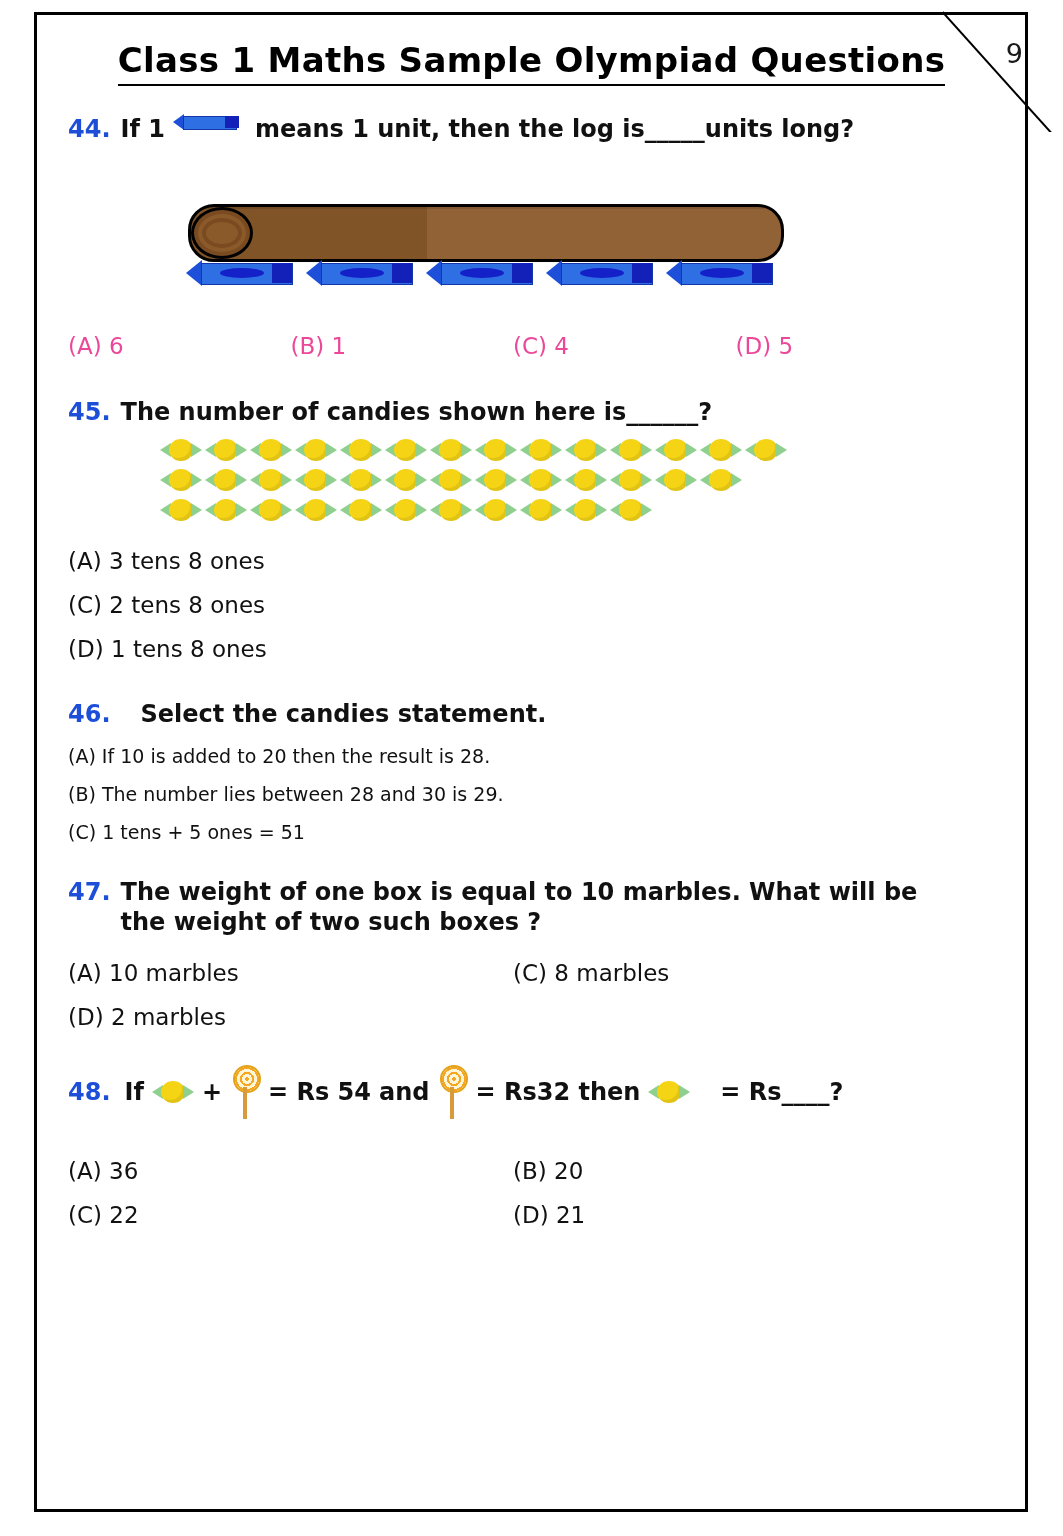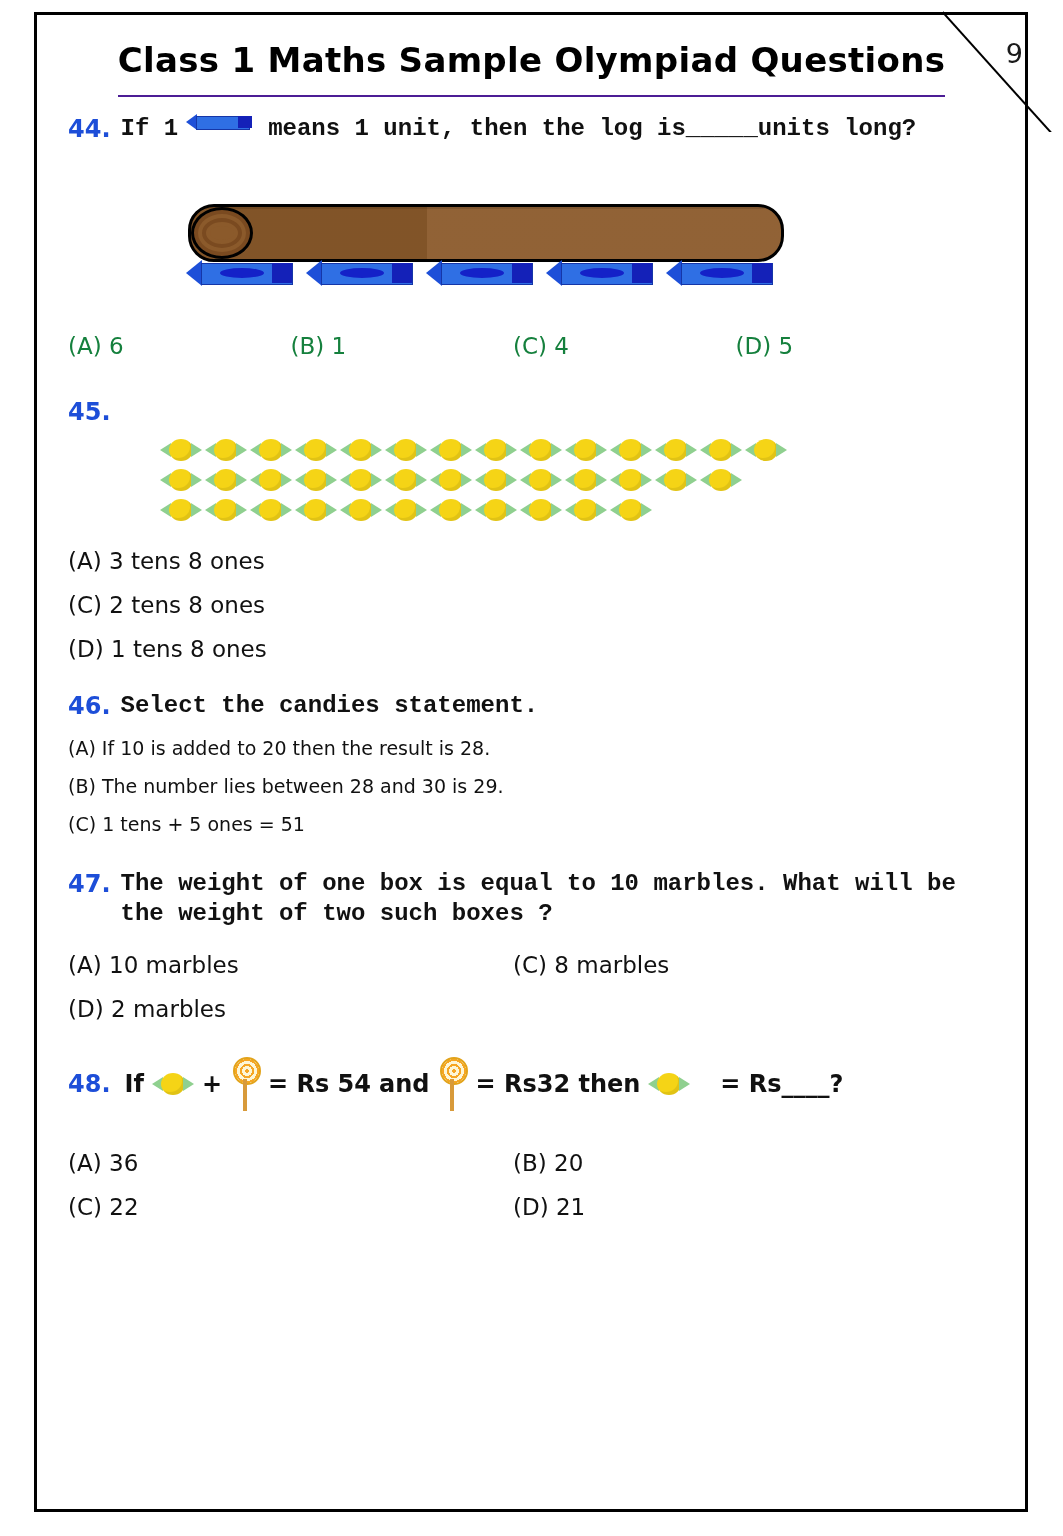--- a/index.html
+++ b/index.html
@@ -60,22 +60,22 @@
     right: 0;
     top: 40px;
     text-align: center;
     font-size: 34px;
     font-weight: bold;
     letter-spacing: 0.3px;
     color: #000;
     font-family: "DejaVu Sans", sans-serif;
   }
   .title span {
-    border-bottom: 2px solid #4c1d95;
-    padding-bottom: 15px;
+    border-bottom: 2px solid #000000;
+    padding-bottom: 4px;
   }
   .content {
     position: absolute;
     left: 68px;
     top: 100px;
     width: 890px;
   }
   .qrow {
     display: flex;
     align-items: flex-start;
@@ -88,26 +88,25 @@
     color: #1d4ed8;
     font-weight: bold;
     font-size: 24px;
     margin-right: 10px;
     white-space: nowrap;
   }
   .qtext {
     font-weight: bold;
     font-size: 24px;
     color: #111;
-    font-family: Liberation Mono, monospace;
   }
   .options-4 {
     display: flex;
     font-size: 23px;
-    color: #15803d;
+    color: #ec4899;
   }
   .options-4 > div { width: 236px; }
   .opt-grid {
     display: flex;
     flex-wrap: wrap;
     font-size: 23px;
     color: #111;
   }
   .opt-grid > div {
     width: 50%;
@@ -360,20 +359,21 @@
         <span>4</span>
       </div>
       <div>
         <span>(D)</span>
         <span>5</span>
       </div>
     </div>
 
     <div class="qrow" style="margin-top:38px;">
       <span class="qnum">45.</span>
+      <span class="qtext">The number of candies shown here is______?</span>
     </div>
 
     <div class="candy-rows">
       <div class="candy-row">
         <span class="candy">
             <i class="wl"></i>
             <i class="ball"></i>
             <i class="wr"></i>
           </span>
         <span class="candy">
@@ -576,21 +576,21 @@
       <div>
         <span>(C)</span>
         <span>2 tens 8 ones</span>
       </div>
       <div>
         <span>(D)</span>
         <span>1 tens 8 ones</span>
       </div>
     </div>
 
-    <div class="qrow" style="margin-top:20px;">
+    <div class="qrow" style="margin-top:28px;gap:20px;">
       <span class="qnum">46.</span>
       <span class="qtext">Select the candies statement.</span>
     </div>
     <div style="margin-top:8px;">
       <div class="stmt">(A) If 10 is added to 20 then the result is 28.</div>
       <div class="stmt">(B) The number lies between 28 and 30 is 29.</div>
       <div class="stmt">(C) 1 tens + 5 ones = 51</div>
     </div>
 
     <div class="qrow" style="margin-top:26px;">

